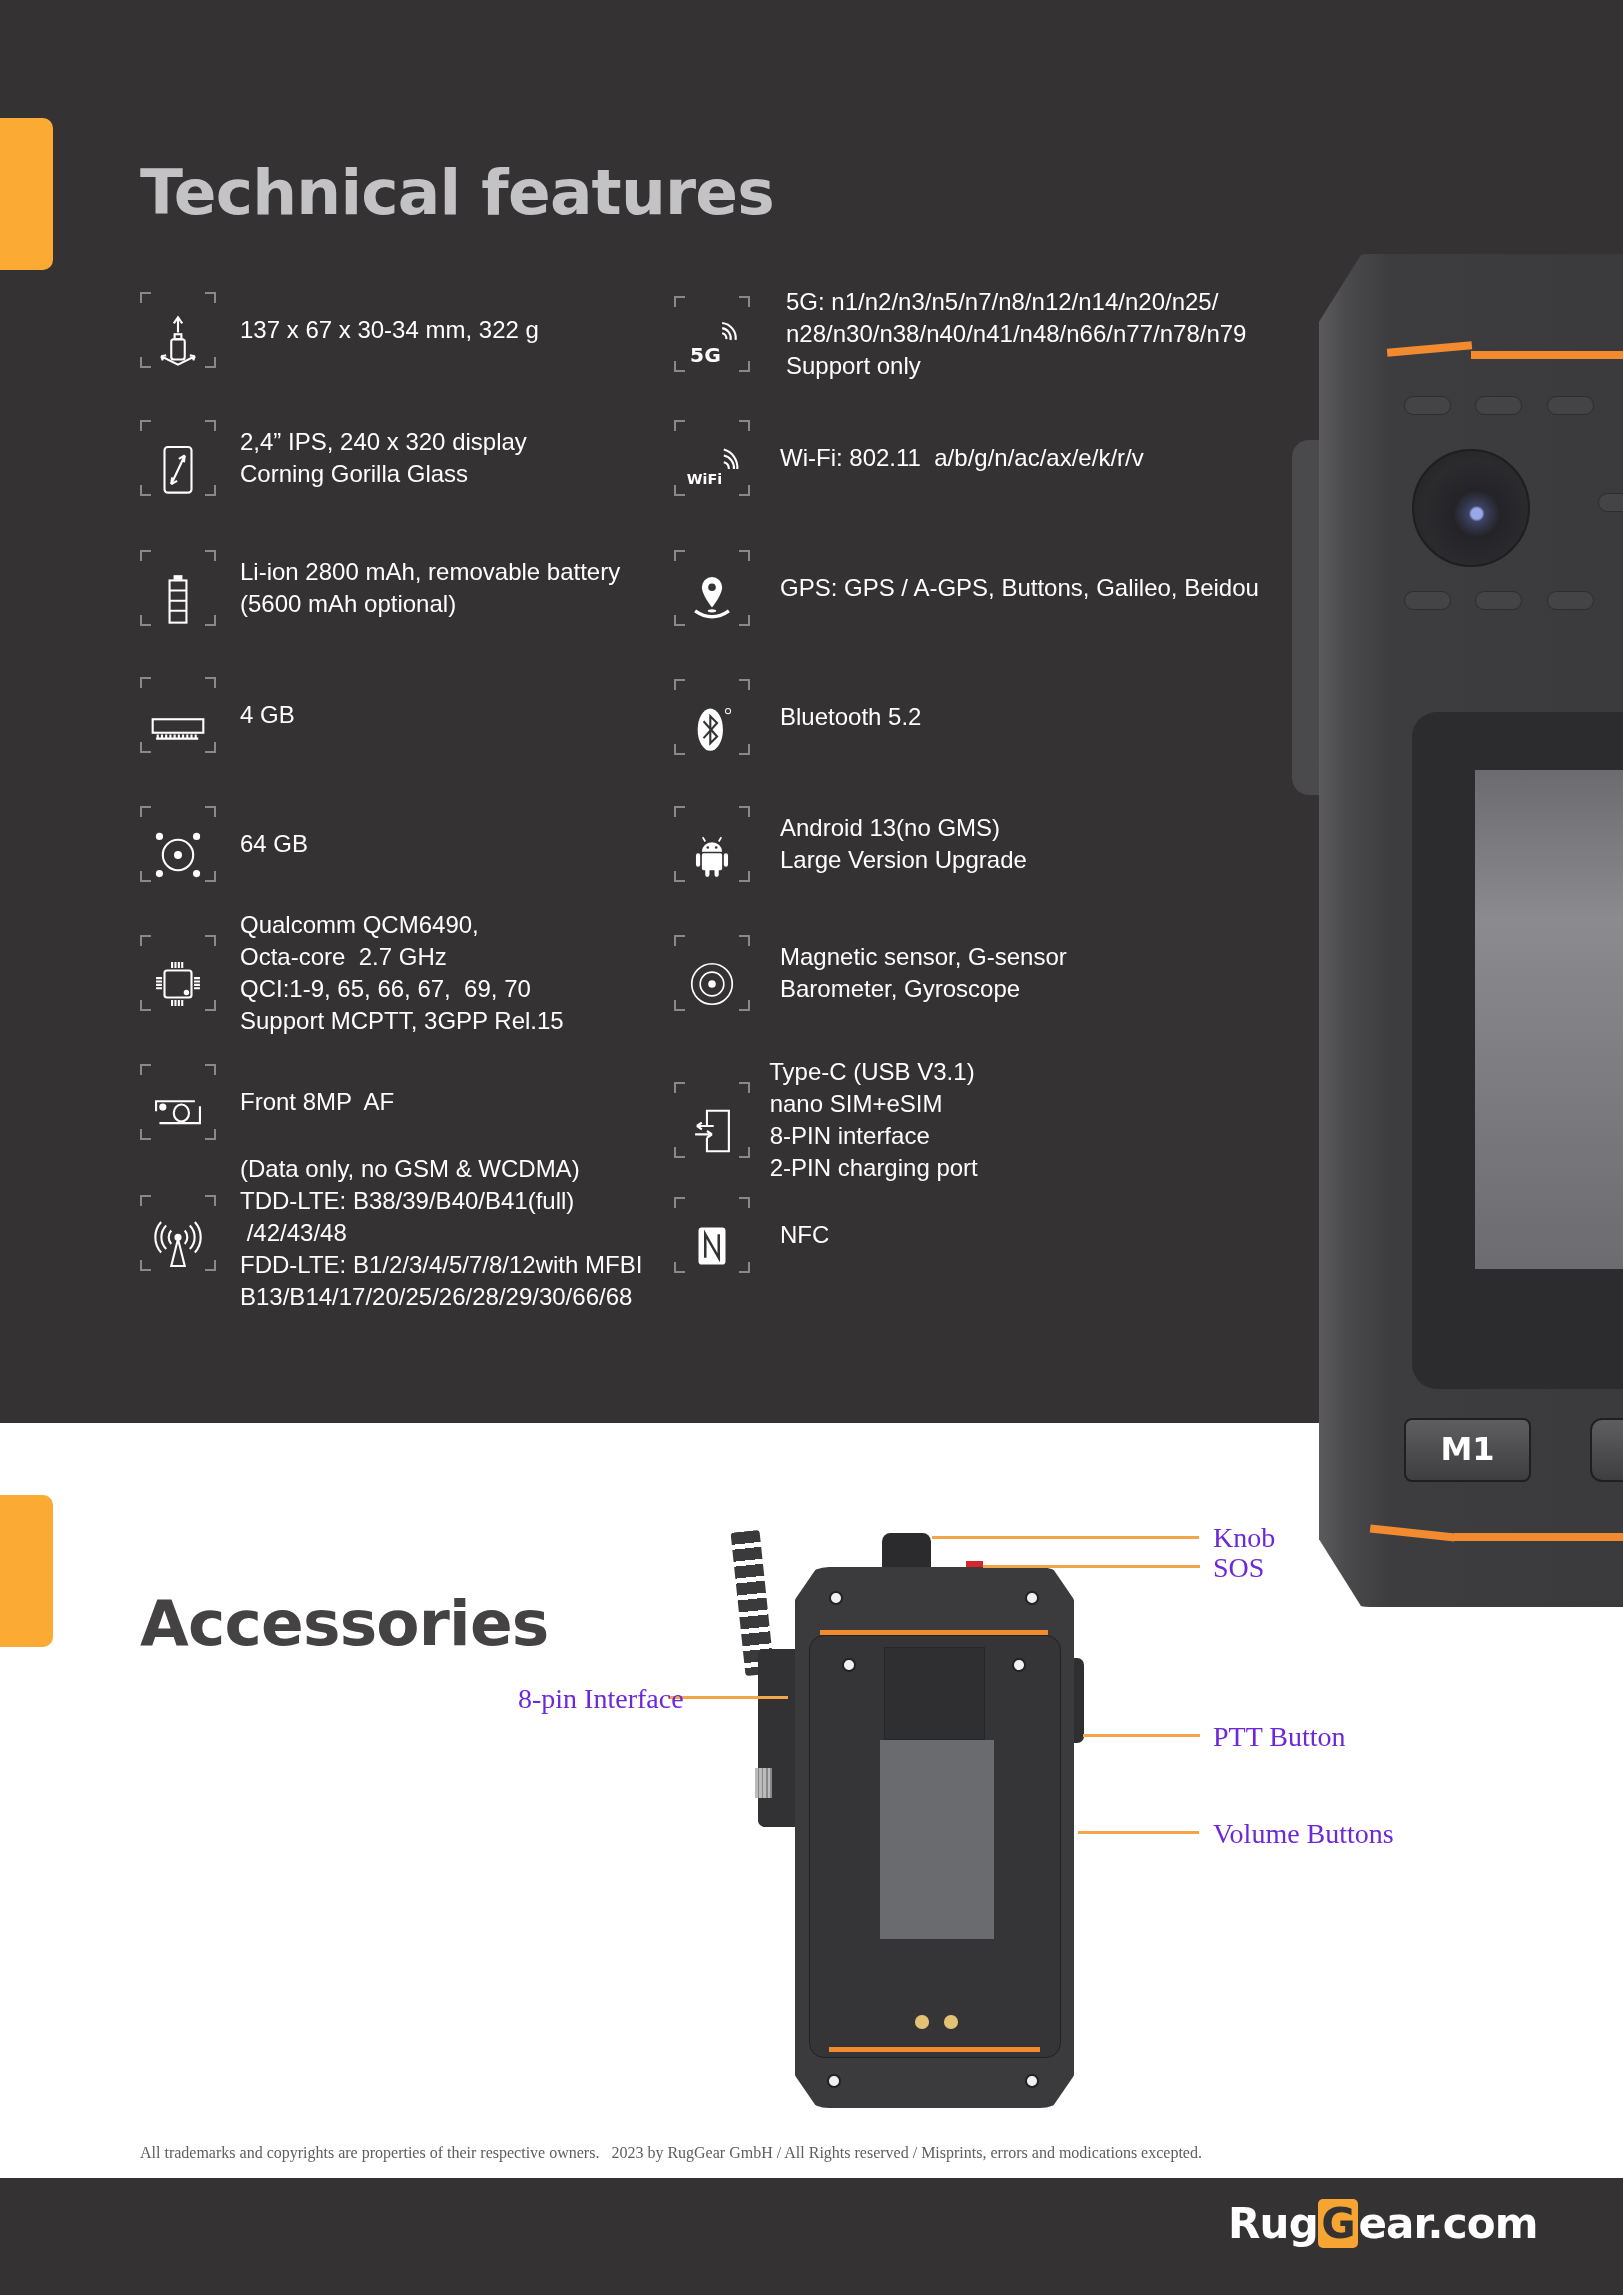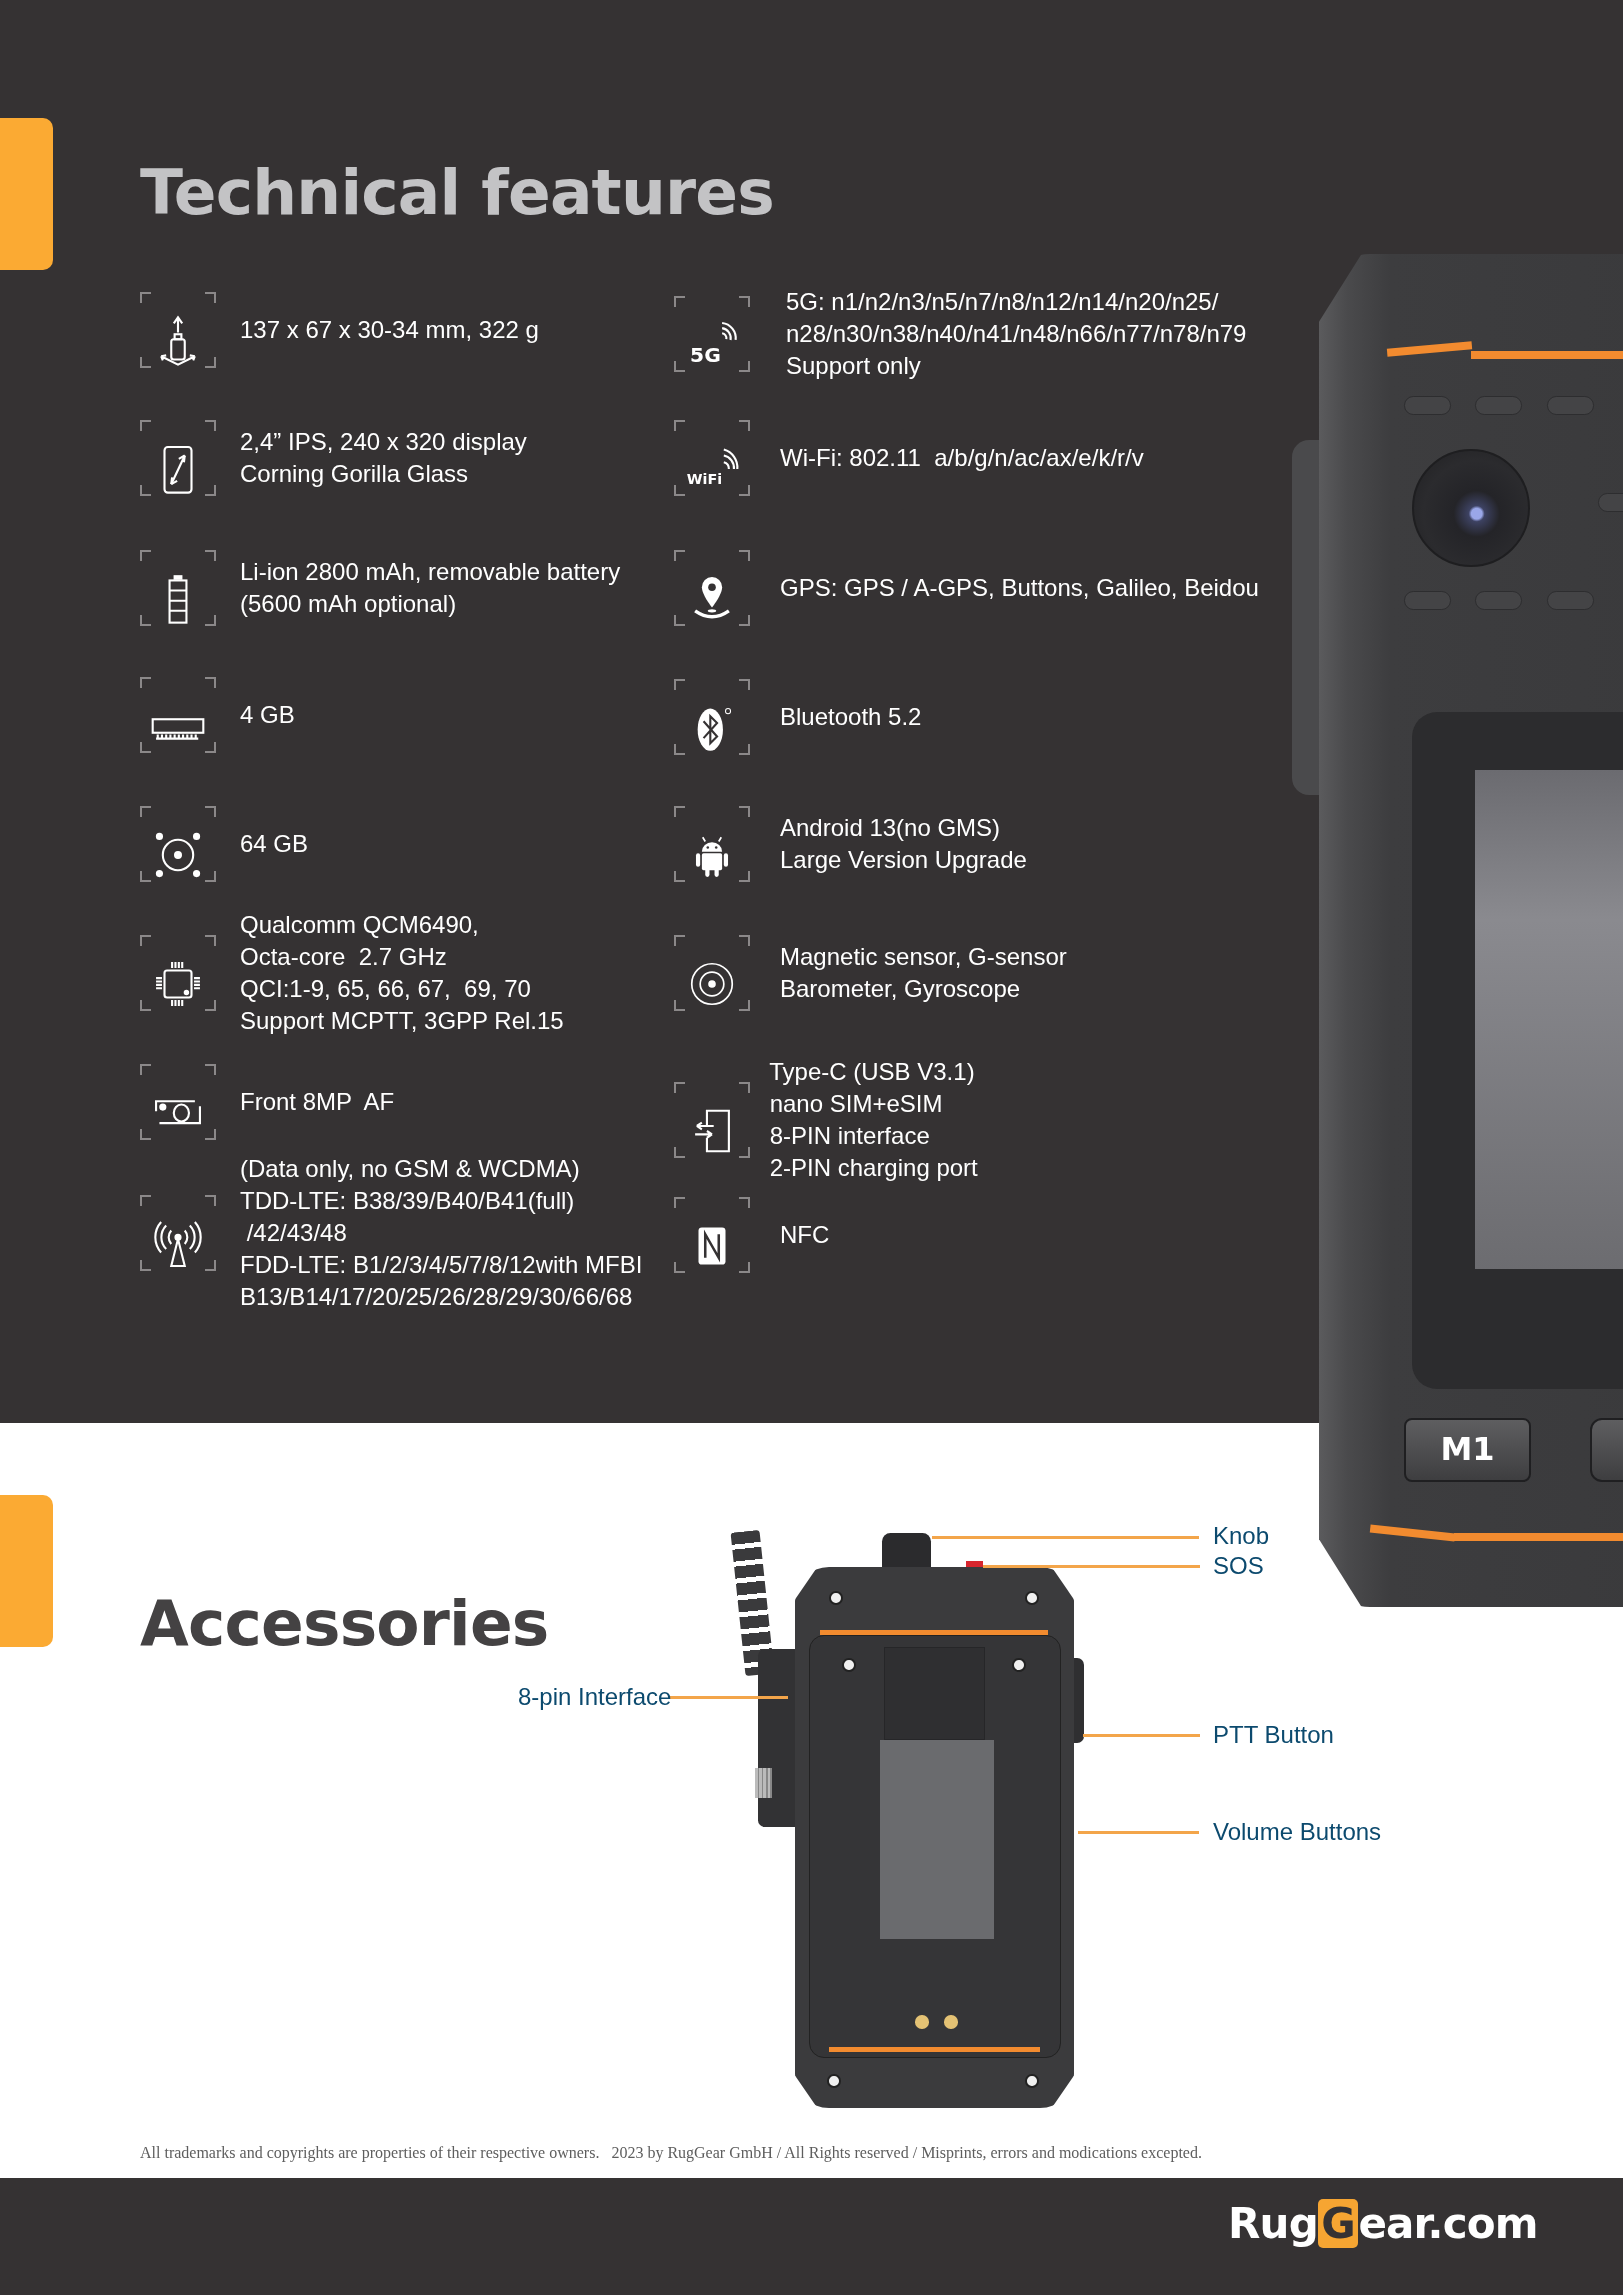--- a/index.html
+++ b/index.html
@@ -42,21 +42,21 @@
   .dev .window { position: absolute; left: 85px; top: 173px; width: 114px; height: 199px; background: #6a6b6e; }
   .dev .pin { position: absolute; width: 13.5px; height: 13.5px; border-radius: 50%; background: #e4c274; }
   .knob { position: absolute; left: 882px; top: 1533px; width: 49px; height: 39px; background: #2b2b2d; border-radius: 8.5px 8.5px 3.4px 3.4px; }
   .sos-btn { position: absolute; left: 966px; top: 1561px; width: 17px; height: 10px; background: #d8262e; }
   .antenna { position: absolute; left: 738px; top: 1531px; width: 29px; height: 144px; background: repeating-linear-gradient(180deg, #3a3a3c 0 12px, #ffffff 12px 17px); transform: rotate(-6deg); border-radius: 3.4px; }
   .mic-body { position: absolute; left: 758px; top: 1649px; width: 46px; height: 178px; background: #323234; border-radius: 6.8px; }
   .mic-knurl { position: absolute; left: 755px; top: 1768px; width: 17px; height: 30px; background: repeating-linear-gradient(90deg, #bbb 0 2.5px, #888 2.5px 4.2px); }
   .ptt { position: absolute; left: 1072px; top: 1658px; width: 12px; height: 85px; background: #2f2f31; border-radius: 0 6.8px 6.8px 0; }
 
   .callout-line { position: absolute; height: 3.4px; background: #f3a54a; }
-  .callout-label { position: absolute; font-size: 24px; color: #0c4a6e; font-family: Liberation Sans, sans-serif; }
+  .callout-label { position: absolute; font-size: 28px; color: #6d28d9; font-family: Liberation Serif, serif; }
 
   .disclaimer { position: absolute; left: 140px; top: 2144px; font-size: 16px; color: #5e5e5e; white-space: pre; font-family: Liberation Serif, serif; }
   .footer { position: absolute; left: 0; top: 2178px; width: 1624px; height: 118px; background: #353233; }
   .logo { position: absolute; left: 1228px; top: 2199px; font-family: "DejaVu Sans", sans-serif; font-weight: bold; font-size: 42px; color: #ffffff; letter-spacing: -0.8px; }
   .logo .g { background: #f6a532; color: #353233; border-radius: 5px; padding: 0 3.4px; }
 </style>
 </head>
 <body>
 
 <div class="dark-section"></div>

